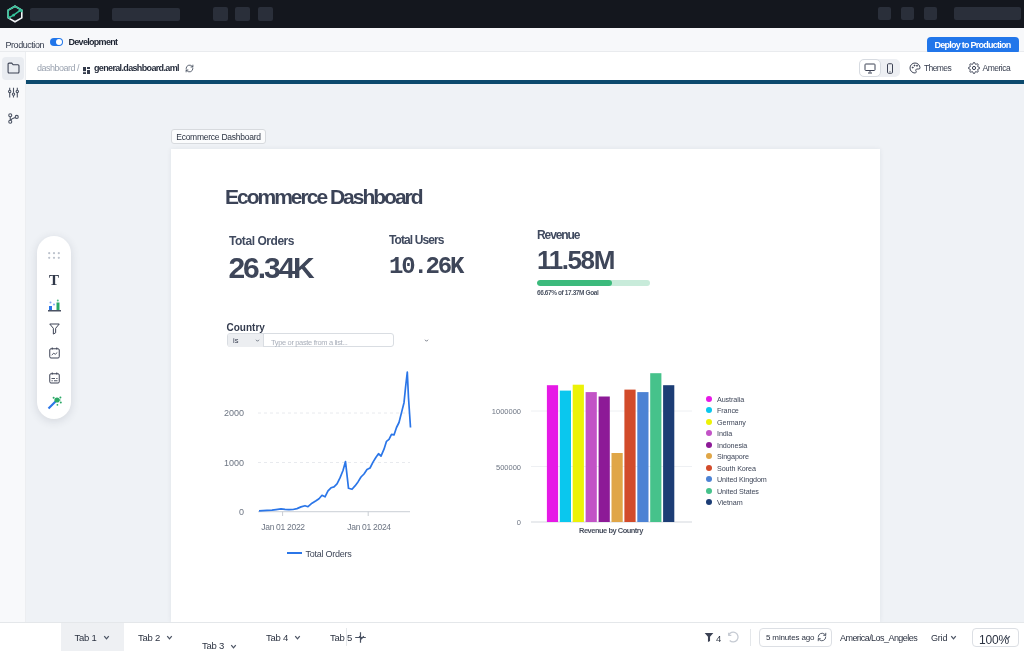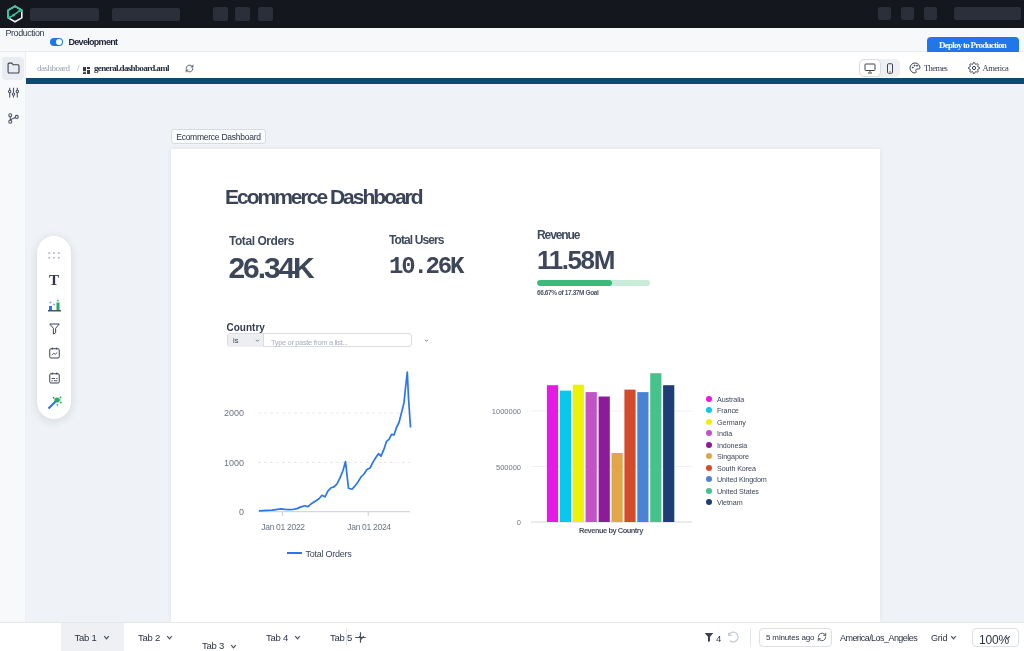--- a/index.html
+++ b/index.html
@@ -1,29 +1,29 @@
 <!DOCTYPE html>
 <html><head>
 <meta charset="utf-8">
 <style>
 * { margin:0; padding:0; box-sizing:border-box; }
 html,body { width:1024px; height:651px; overflow:hidden; font-family:"Liberation Sans",sans-serif; }
 .abs { position:absolute; }
 #topbar { position:absolute; left:0; top:0; width:1024px; height:28px; background:#14171e; }
 .ph { position:absolute; background:#2a2f3a; border-radius:2px; }
 #envbar { position:absolute; left:0; top:28px; width:1024px; height:24px; background:#f7f8fa; border-bottom:1px solid #e9ebee; }
-#toolbar { position:absolute; left:0; top:52px; width:1024px; height:32px; background:#fff; border-bottom:6px solid #0c4a6e;font-family:Liberation Serif, serif; }
+#toolbar { position:absolute; left:0; top:52px; width:1024px; height:32px; background:#fff; border-bottom:4px solid #0c4a6e; }
 #main { position:absolute; left:0; top:84px; width:1024px; height:538px; background:#eff2f6; overflow:hidden; }
 #sidebar { position:absolute; left:0; top:52px; width:26px; height:570px; background:#f8f9fb; border-right:1px solid #eceef1; }
 #page { position:absolute; left:171px; top:65px; width:709px; height:473px; background:#fff; box-shadow:0 0 5px rgba(30,40,60,0.07); }
 #bottombar { position:absolute; left:0; top:622px; width:1024px; height:29px; background:#fff; border-top:1px solid #e4e7ea; }
 .tab { position:absolute; top:0; height:28px; display:flex; align-items:center; justify-content:center; gap:5px; font-size:9.5px; letter-spacing:-0.2px; color:#2c3342;margin-left:35px; }
 .chev { width:9px; height:9px; }
 svg { display:block; }
-#deploy { position:absolute; right:5.5px; top:9px; width:92px; height:16.5px; background:#2176ea; color:#fff; font-size:9px; letter-spacing:-0.75px; font-weight:bold; border-radius:4px; display:flex; align-items:center; justify-content:center;font-family:Liberation Serif, serif; }
+#deploy { position:absolute; right:5.5px; top:9px; width:92px; height:16.5px; background:#2176ea; color:#fff; font-size:9px; letter-spacing:-0.75px; font-weight:bold; border-radius:4px; display:flex; align-items:center; justify-content:center; }
 .kpilabel { position:absolute; font-size:12px; line-height:11px; font-weight:bold; color:#404a5f; }
 .kpival { position:absolute; font-weight:bold; color:#3e4659; }
 </style>
 </head>
 <body>
 
 <div id="topbar">
   <svg class="abs" style="left:6px;top:5px" width="18" height="18" viewBox="0 0 18 18">
     <path d="M9 1.2 L15.8 5.1 L15.8 12.9 L9 16.8 L2.2 12.9 L2.2 5.1 Z" fill="none" stroke="#f2f5f7" stroke-width="1.6"></path>
     <path d="M2.2 12.2 L2.2 5.1 L9 1.2 L15.8 5.1 L15.8 7.2" fill="none" stroke="#35c29a" stroke-width="1.6"></path>
@@ -37,21 +37,21 @@
   <div class="ph" style="left:212.5px;top:7px;width:15px;height:14px"></div>
   <div class="ph" style="left:235px;top:7px;width:15px;height:14px"></div>
   <div class="ph" style="left:257.5px;top:7px;width:15px;height:14px"></div>
   <div class="ph" style="left:878px;top:7px;width:13px;height:13px"></div>
   <div class="ph" style="left:901px;top:7px;width:13px;height:13px"></div>
   <div class="ph" style="left:924px;top:7px;width:13px;height:13px"></div>
   <div class="ph" style="left:954px;top:7px;width:67px;height:13px"></div>
 </div>
 
 <div id="envbar">
-  <span class="abs" style="left:5.5px;top:0;font-size:9px;letter-spacing:-0.45px;color:#333a4b;">Production</span>
+  <span class="abs" style="left:5.5px;top:12px;font-size:9px;letter-spacing:-0.45px;color:#333a4b;">Production</span>
   <div class="abs" style="left:49.5px;top:9.5px;width:13px;height:8px;background:#2176ea;border-radius:4.5px;">
       <div style="position:absolute;right:1px;top:1px;width:6px;height:6px;border-radius:50%;background:#fff;"></div>
   </div>
   <span class="abs" style="left:68.5px;top:8.5px;font-size:9px;letter-spacing:-0.7px;font-weight:bold;color:#1d2432;">Development</span>
   <div id="deploy">Deploy to Production</div>
 </div>
 
 <div id="toolbar">
   <span class="abs" style="left:37px;top:11px;font-size:9px;letter-spacing:-0.5px;color:#9ba3b0;">dashboard</span>
   <span class="abs" style="left:77px;top:11px;font-size:9px;color:#9ba3b0;">/</span>
@@ -106,21 +106,21 @@
     <div class="kpilabel" style="left:218px;top:85.6px;letter-spacing:-0.9px;">Total Users</div>
     <div class="kpival" style="left:218px;top:103.9px;font-size:24px;line-height:28px;letter-spacing:-2.2px;font-family:Liberation Mono, monospace;">10.26K</div>
     <div class="kpilabel" style="left:366px;top:81.3px;letter-spacing:-1.1px;">Revenue</div>
     <div class="kpival" style="left:366px;top:98.4px;font-size:26px;line-height:26px;letter-spacing:-1.4px;">11.58M</div>
     <div class="abs" style="left:366px;top:131px;width:113px;height:6px;border-radius:3px;background:#c8ebda;overflow:hidden;">
       <div style="width:66.7%;height:6px;border-radius:3px;background:#3cba7c;"></div>
     </div>
     <div class="abs" style="left:366px;top:140px;font-size:6.5px;letter-spacing:-0.4px;font-weight:bold;color:#4e5665;">66.67% of 17.37M Goal</div>
 
     <div class="abs" style="left:55.5px;top:172.5px;font-size:10px;font-weight:bold;color:#333b4e;">Country</div>
-    <div class="abs" style="left:56px;top:184px;width:185px;height:14px;border:1px solid #d9dde2;border-radius:3px;background:#fff;">
+    <div class="abs" style="left:56px;top:184px;width:167px;height:14px;border:1px solid #d9dde2;border-radius:3px;background:#fff;">
       <div class="abs" style="left:0;top:0;width:36px;height:12.5px;background:#eceef1;border-right:1px solid #d9dde2;border-radius:2px 0 0 2px;font-size:7.5px;color:#333b4e;display:flex;align-items:center;padding-left:5px;">is</div>
       <svg class="abs" style="left:27px;top:4px" width="5" height="5" viewBox="0 0 10 10" fill="none" stroke="#525a68" stroke-width="1.6">
           <path d="M2 3.5l3 3 3-3"></path>
         </svg>
       <div class="abs" style="left:43px;top:3.5px;font-size:7.5px;letter-spacing:-0.35px;color:#a9afba;">Type or paste from a list...</div>
       <svg class="abs" style="left:196px;top:4px" width="5" height="5" viewBox="0 0 10 10" fill="none" stroke="#525a68" stroke-width="1.6">
           <path d="M2 3.5l3 3 3-3"></path>
         </svg>
     </div>
 

